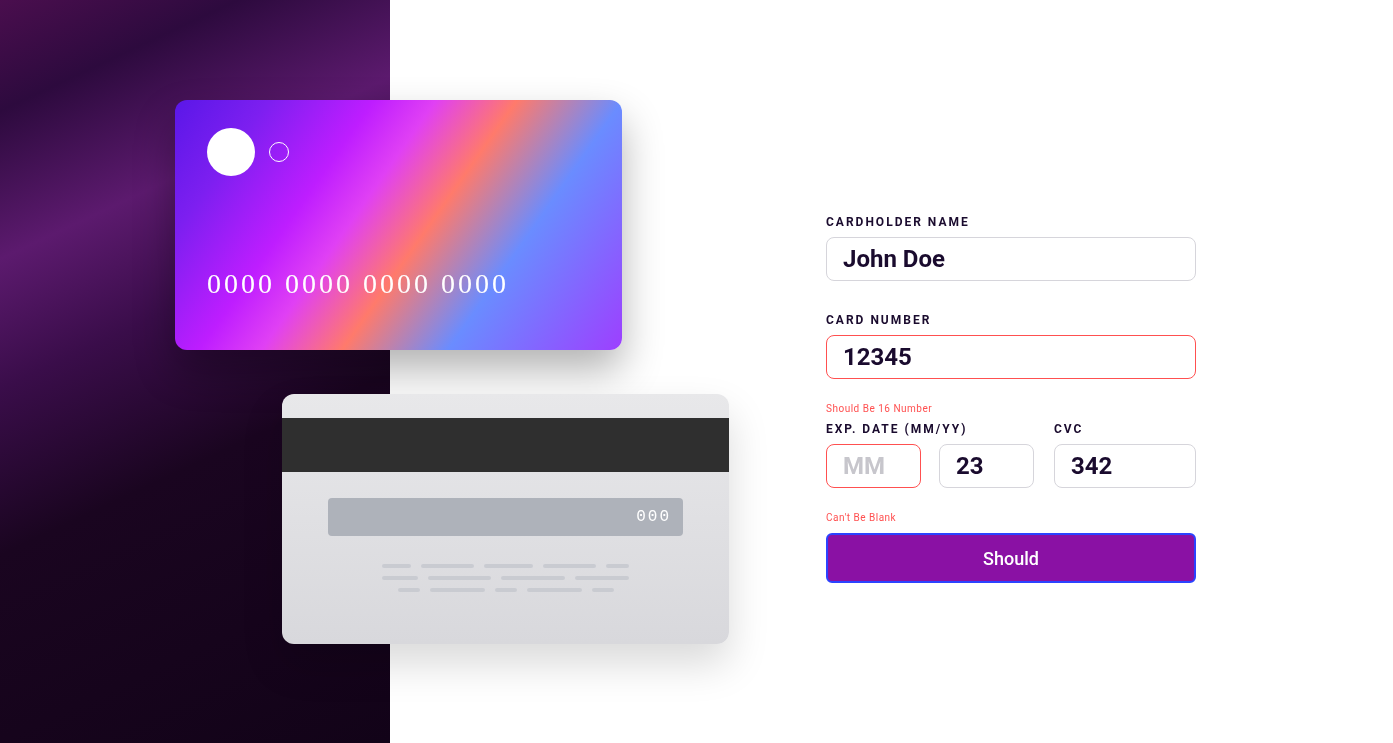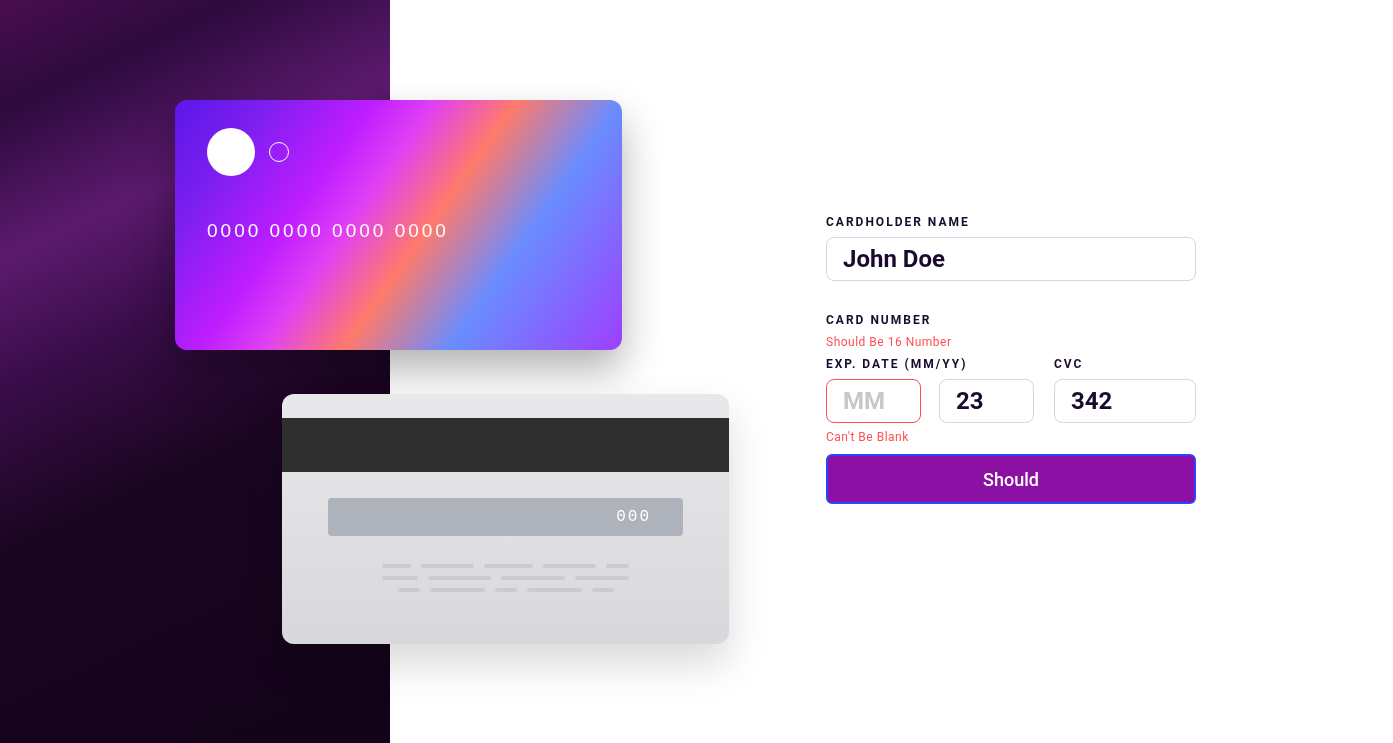--- a/index.html
+++ b/index.html
@@ -47,24 +47,24 @@
     border-radius: 50%;
     background: #fff;
   }
   .circle-small {
     width: 20px;
     height: 20px;
     border-radius: 50%;
     border: 1.4px solid #fff;
   }
   .card-number {
-    font-size: 19px;
+    font-size: 28px;
     letter-spacing: 3px;
-    margin-top: 44px;
-    font-family: Liberation Sans, sans-serif;
+    margin-top: 92px;
+    font-family: Liberation Serif, serif;
   }
   .card-bottom {
     display: flex;
     justify-content: space-between;
     margin-top: 28px;
     font-size: 14px;
     letter-spacing: 2px;
     font-family: -apple-system, sans-serif;
   }
   .card-back {
@@ -89,21 +89,21 @@
     position: absolute;
     top: 104px;
     left: 46px;
     right: 46px;
     height: 38px;
     background: #aeb2ba;
     border-radius: 4px;
     display: flex;
     align-items: center;
     justify-content: flex-end;
-    padding-right: 32px;
+    padding-right: 12px;
     color: #fff;
     font-size: 16px;
     letter-spacing: 2px;
     font-family: "Courier New", monospace;
   }
   .card-back-lines {
     position: absolute;
     top: 170px;
     left: 100px;
     right: 100px;
@@ -149,22 +149,22 @@
   }
   .field-input.error {
     border-color: #ff5050;
   }
   .field-input::placeholder {
     color: #c7c6cc;
     font-weight: 700;
   }
   .error-text {
     color: #ff5050;
-    font-size: 12px;
-    margin-top: 7px;
+    font-size: 10px;
+    margin-top: 24px;
     letter-spacing: 0.5px;
   }
   .row {
     display: flex;
     gap: 20px;
   }
   .col-exp {
     flex: 0 0 200px;
   }
   .col-cvc {
@@ -241,20 +241,21 @@
 
 <div class="form">
 
   <div class="form-group">
     <div class="field-label">CARDHOLDER NAME</div>
     <input class="field-input" type="text" value="John Doe" style="">
   </div>
 
   <div class="form-group tight">
     <div class="field-label">CARD NUMBER</div>
+    <input class="field-input error" type="text" value="12345" style="">
     <div class="error-text">Should Be 16 Number</div>
   </div>
 
   <div class="row" style="margin-top:8px">
     <div class="col-exp">
       <div class="field-label">EXP. DATE (MM/YY)</div>
       <div class="exp-inputs">
         <input class="field-input error" type="text" placeholder="MM" style="">
         <input class="field-input" type="text" value="23" style="">
       </div>

